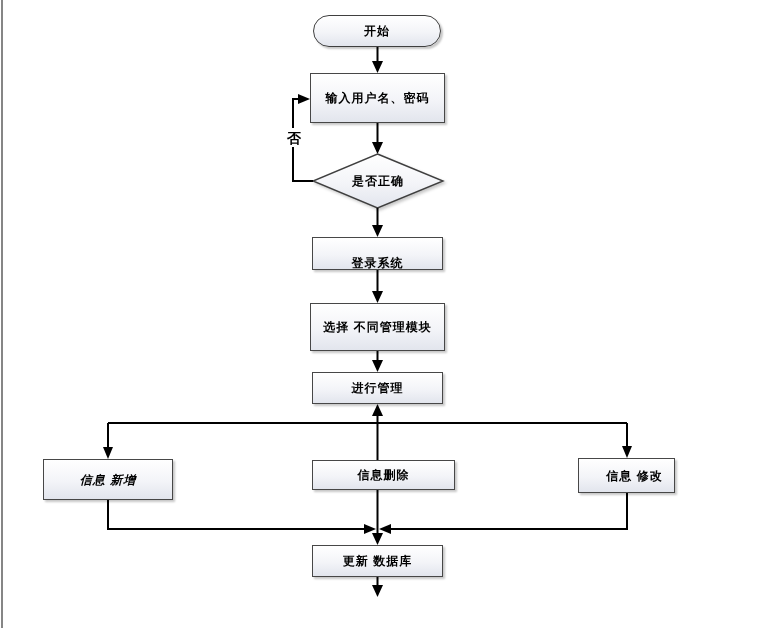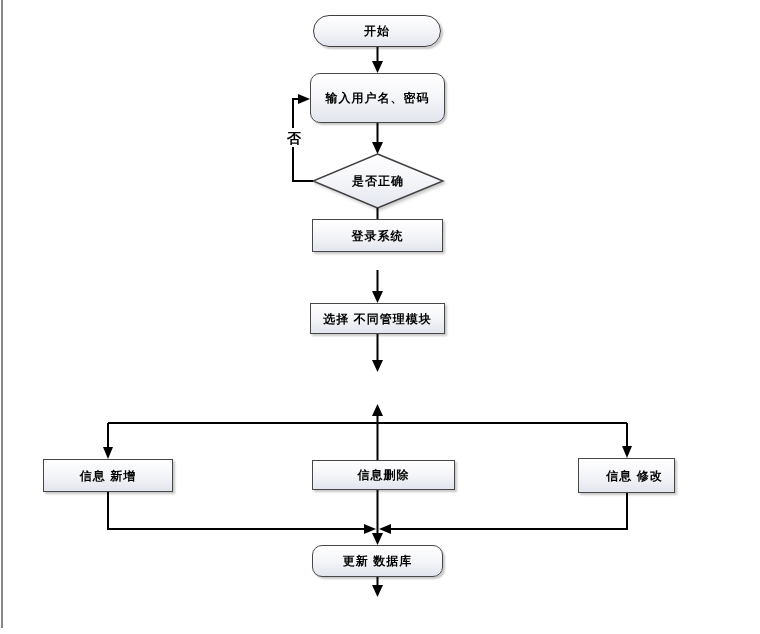--- a/index.html
+++ b/index.html
@@ -142,50 +142,53 @@
     <polygon class="arrow-head" points="377.5,597 372,585 383,585"></polygon>
 
     <path class="edge-line" d="M313 181 H293 V99 H298"></path>
     <polygon class="arrow-head" points="310,99 298,94 298,104"></polygon>
   </svg>
 
   <div class="node terminator" style="left:313px; top:15px; width:128px; height:32px;">
     <span class="node-label">开始</span>
   </div>
 
-  <div class="node" style="left:310px; top:73px; width:135px; height:50px;border-radius:10px;">
+  <div class="node" style="left:310px; top:73px; width:135px; height:50px;">
     <span class="node-label">输入用户名、密码</span>
   </div>
 
   <div class="decision-label-box" style="left:313px; top:154px; width:130px; height:54px;text-align:right;">
     <span class="node-label">是否正确</span>
   </div>
 
-  <div class="node" style="left:312px; top:219px; width:131px; height:33px;">
+  <div class="node" style="left:312px; top:237px; width:131px; height:33px;align-items:flex-end;">
     <span class="node-label">登录系统</span>
   </div>
 
-  <div class="node" style="left:310px; top:303px; width:135px; height:31px;">
+  <div class="node" style="left:310px; top:303px; width:135px; height:48px;">
     <span class="node-label">选择 不同管理模块</span>
   </div>
 
+  <div class="node" style="left:312px; top:372px; width:131px; height:32px;">
+    <span class="node-label">进行管理</span>
+  </div>
 
-  <div class="node" style="left:43px; top:459px; width:130px; height:33px;">
+  <div class="node" style="left:43px; top:459px; width:130px; height:41px;font-style:italic;">
     <span class="node-label">信息 新增</span>
   </div>
 
   <div class="node" style="left:312px; top:460px; width:143px; height:30px;">
     <span class="node-label">信息删除</span>
   </div>
 
   <div class="node" style="left:578px; top:458px; width:97px; height:35px;padding-left:16px;">
     <span class="node-label">信息 修改</span>
   </div>
 
-  <div class="node" style="left:312px; top:545px; width:131px; height:32px;border-radius:10px;">
+  <div class="node" style="left:312px; top:545px; width:131px; height:32px;">
     <span class="node-label">更新 数据库</span>
   </div>
 
 
   <div class="edge-label" style="left:283px; top:128px; width:22px; height:19px;">
     <span>否</span>
   </div>
 
 </div>
 

